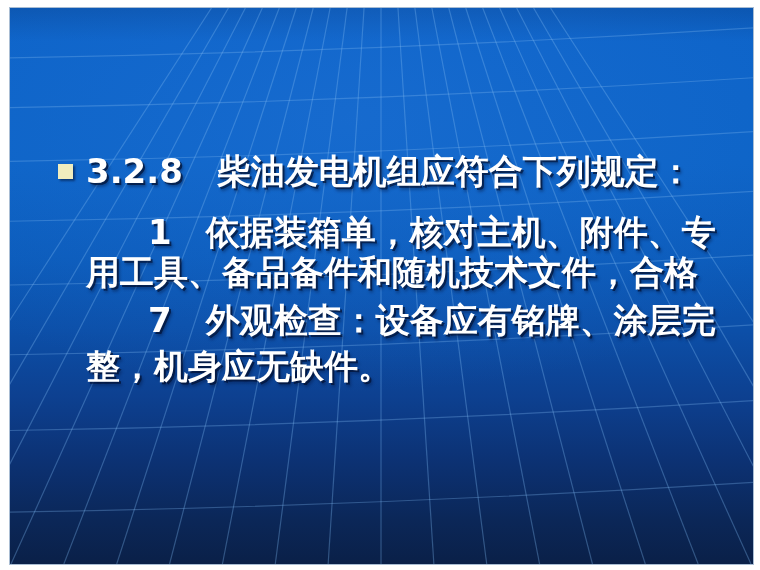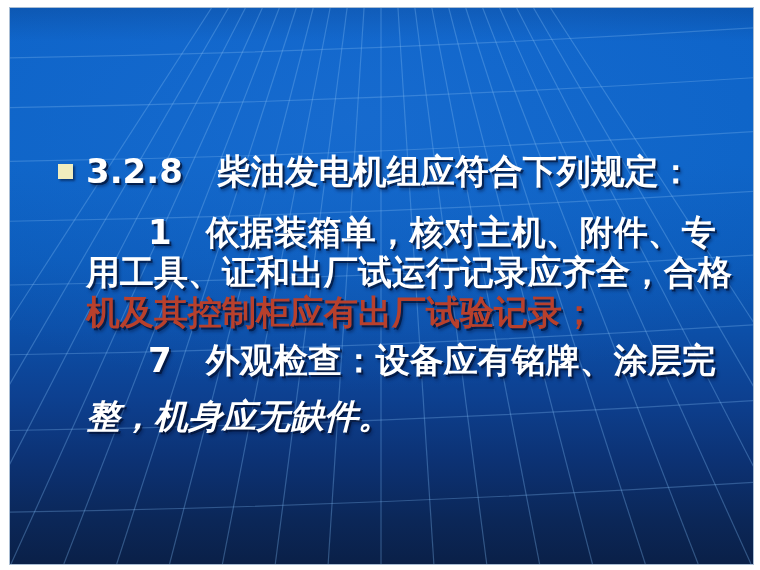--- a/index.html
+++ b/index.html
@@ -96,18 +96,17 @@
       <line x1="457" y1="0" x2="637" y2="558" stroke="#7EB8F0" stroke-opacity="0.34" stroke-width="1.2"></line>
       <line x1="474" y1="0" x2="690" y2="558" stroke="#7EB8F0" stroke-opacity="0.34" stroke-width="1.2"></line>
       <line x1="491" y1="0" x2="743" y2="558" stroke="#7EB8F0" stroke-opacity="0.34" stroke-width="1.2"></line>
       <line x1="508" y1="0" x2="796" y2="558" stroke="#7EB8F0" stroke-opacity="0.34" stroke-width="1.2"></line>
       <line x1="525" y1="0" x2="849" y2="558" stroke="#7EB8F0" stroke-opacity="0.34" stroke-width="1.2"></line>
       <line x1="542" y1="0" x2="902" y2="558" stroke="#7EB8F0" stroke-opacity="0.34" stroke-width="1.2"></line>
     </svg>
   <div id="text-block">
       <div class="line" style="margin-top: 4px; padding-left: 0px;"><span class="bullet" style="background: rgb(240, 237, 190);"></span><span class="seg" style="color: rgb(255, 255, 255);">3.2.8　柴油发电机组应符合下列规定：</span></div>
       <div class="line" style="margin-top: 21px; padding-left: 62px;"><span class="seg" style="color: rgb(255, 255, 255);">1　依据装箱单，核对主机、附件、专</span></div>
-      <div class="line" style="margin-top: 0px; padding-left: 0px;"><span class="seg" style="color: rgb(255, 255, 255);">用工具、证和出厂试运行记录应齐全，合格</span></div>
-      <div class="line" style="margin-top: 0px; padding-left: 0px;"><span class="seg" style="color: rgb(184, 64, 44);">机及其控制柜应有出厂试验记录；</span></div>
+      <div class="line" style="margin-top: 0px; padding-left: 0px;"><span class="seg" style="color: rgb(255, 255, 255);">用工具、备品备件和随机技术文件，合格</span></div>
       <div class="line" style="margin-top: 8px; padding-left: 62px;"><span class="seg" style="color: rgb(255, 255, 255);">7　外观检查：设备应有铭牌、涂层完</span></div>
-      <div class="line" style="margin-top: 16px; padding-left: 0px; font-style: italic;"><span class="seg" style="color: rgb(255, 255, 255);">整，机身应无缺件。</span></div>
+      <div class="line" style="margin-top: 6px; padding-left: 0px;"><span class="seg" style="color: rgb(255, 255, 255);">整，机身应无缺件。</span></div>
     </div>
 </div>
 
 </body></html>

